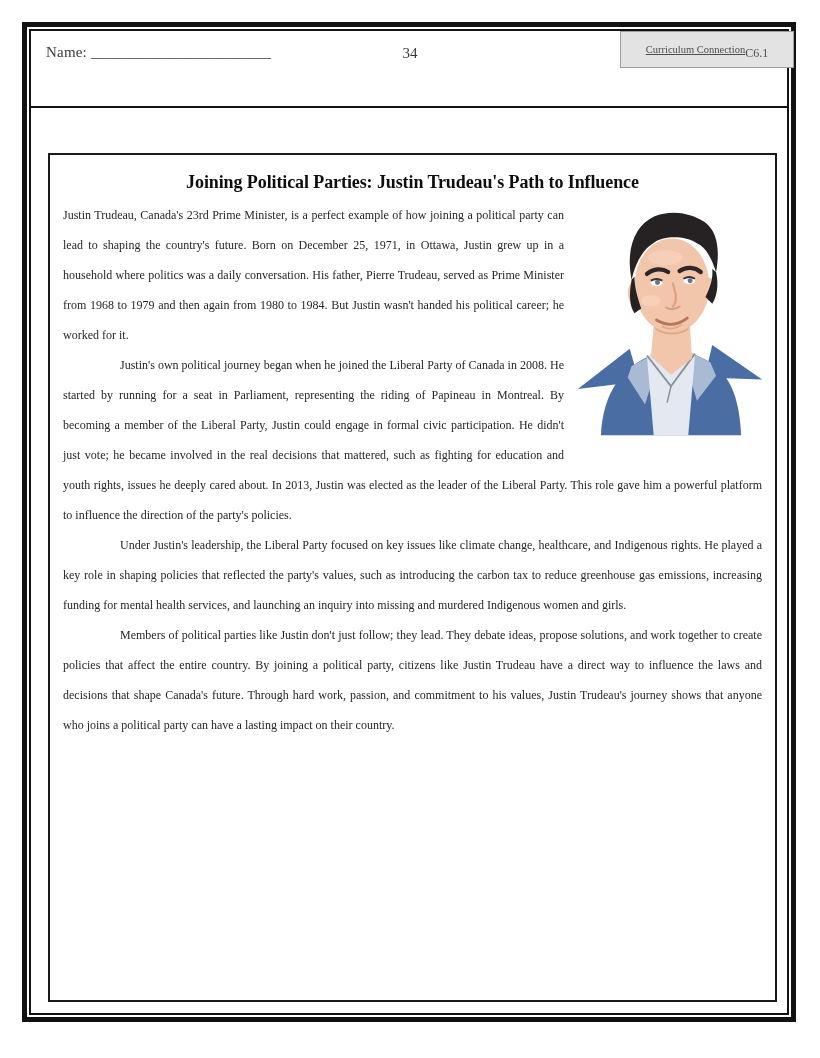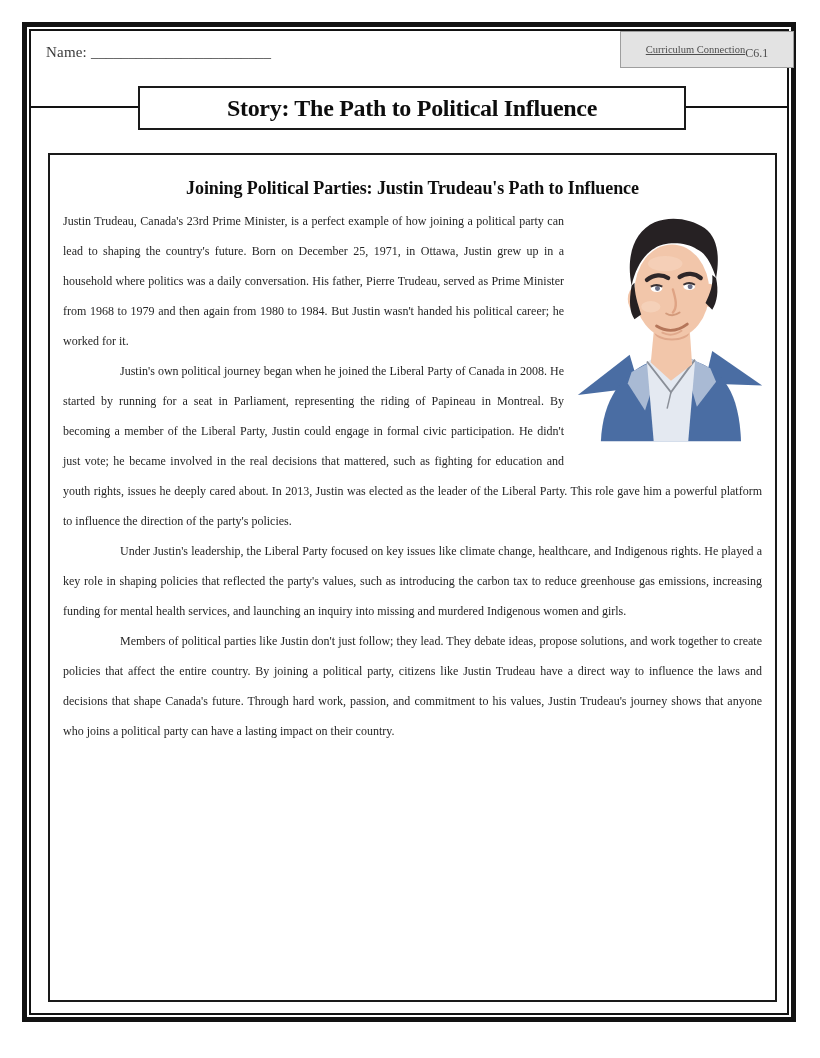--- a/index.html
+++ b/index.html
@@ -29,21 +29,21 @@
               background:#121212;z-index:1;}
   .title-box{position:absolute;left:138px;top:86px;width:544px;height:40px;
              background:#fff;border:2px solid #1a1a1a;z-index:2;
              display:flex;align-items:center;justify-content:center;}
   .title-box span{font-size:24px;font-weight:700;color:#0d0d0d;letter-spacing:-.3px;
                   white-space:nowrap;}
 
   
   .content-box{position:absolute;left:48px;top:153px;width:729px;height:849px;
                border:2px solid #1a1a1a;background:#fff;z-index:2;
-               padding:21px 13px 0 13px;box-sizing:border-box;overflow:hidden;}
+               padding:15px 13px 0 13px;box-sizing:border-box;overflow:hidden;}
   .story-heading{margin:2px 0 7px 0;text-align:center;font-size:18px;font-weight:700;
                  color:#0e0e0e;letter-spacing:-.1px;}
   .portrait{float:right;width:192px;height:236px;margin:2px -4px 6px 10px;}
   .portrait svg{width:100%;height:100%;display:block;}
   .para{margin:0;font-size:12px;line-height:30px;color:#262626;text-align:justify;
         text-indent:57px;}
   .para.first{text-indent:0;}
 
   
   .footer{position:absolute;left:36px;top:1031px;width:748px;display:flex;
@@ -56,30 +56,28 @@
 
   <div class="frame-outer">
     <div class="frame-inner"></div>
   </div>
 
   <div class="name-row">
     <span>Name:</span>
     <span class="name-line">________________________</span>
   </div>
 
+  <div class="page-number">34</div>
 
   <div class="curriculum-box">
     <div class="curriculum-title">Curriculum Connection</div>
     <div class="curriculum-code">C6.1</div>
   </div>
 
   <div class="title-rule"></div>
-  <div class="title-box">
-    <span>Story: The Path to Political Influence</span>
-  </div>
 
   <div class="content-box">
     <h2 class="story-heading">Joining Political Parties: Justin Trudeau's Path to Influence</h2>
 
     <div class="portrait">
       <svg viewBox="0 0 200 240" xmlns="http://www.w3.org/2000/svg">
 
         <path d="M4,192 L58,150 L68,184 Z" fill="var(--blazer)"></path>
         <path d="M196,182 L144,146 L136,180 Z" fill="var(--blazer)"></path>
 

